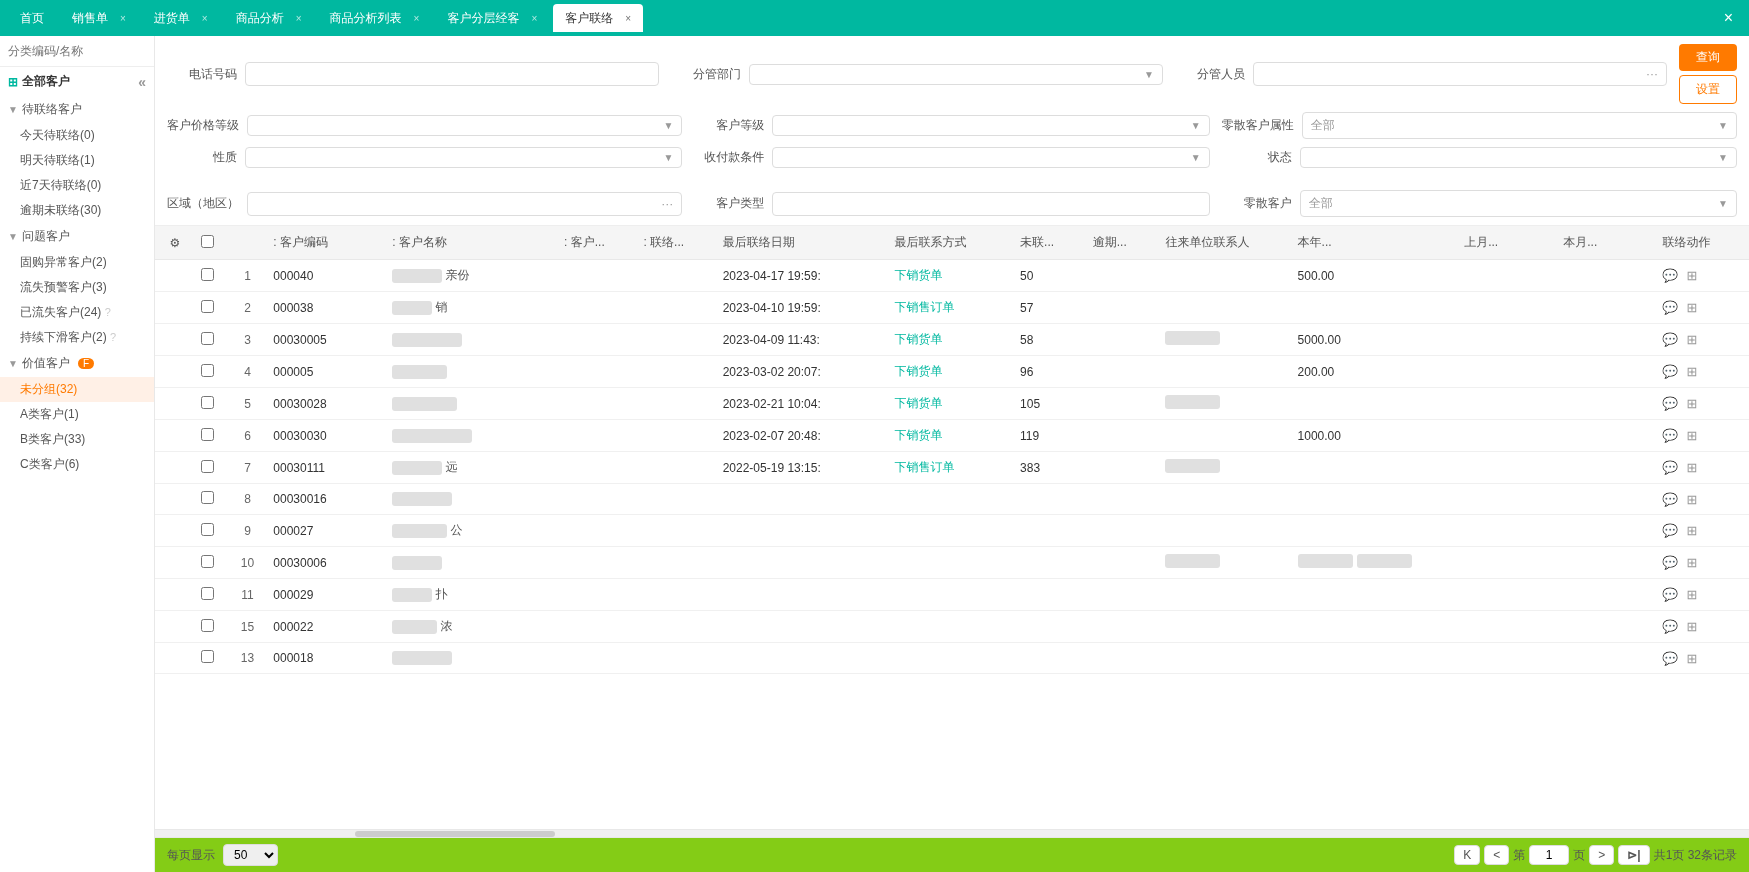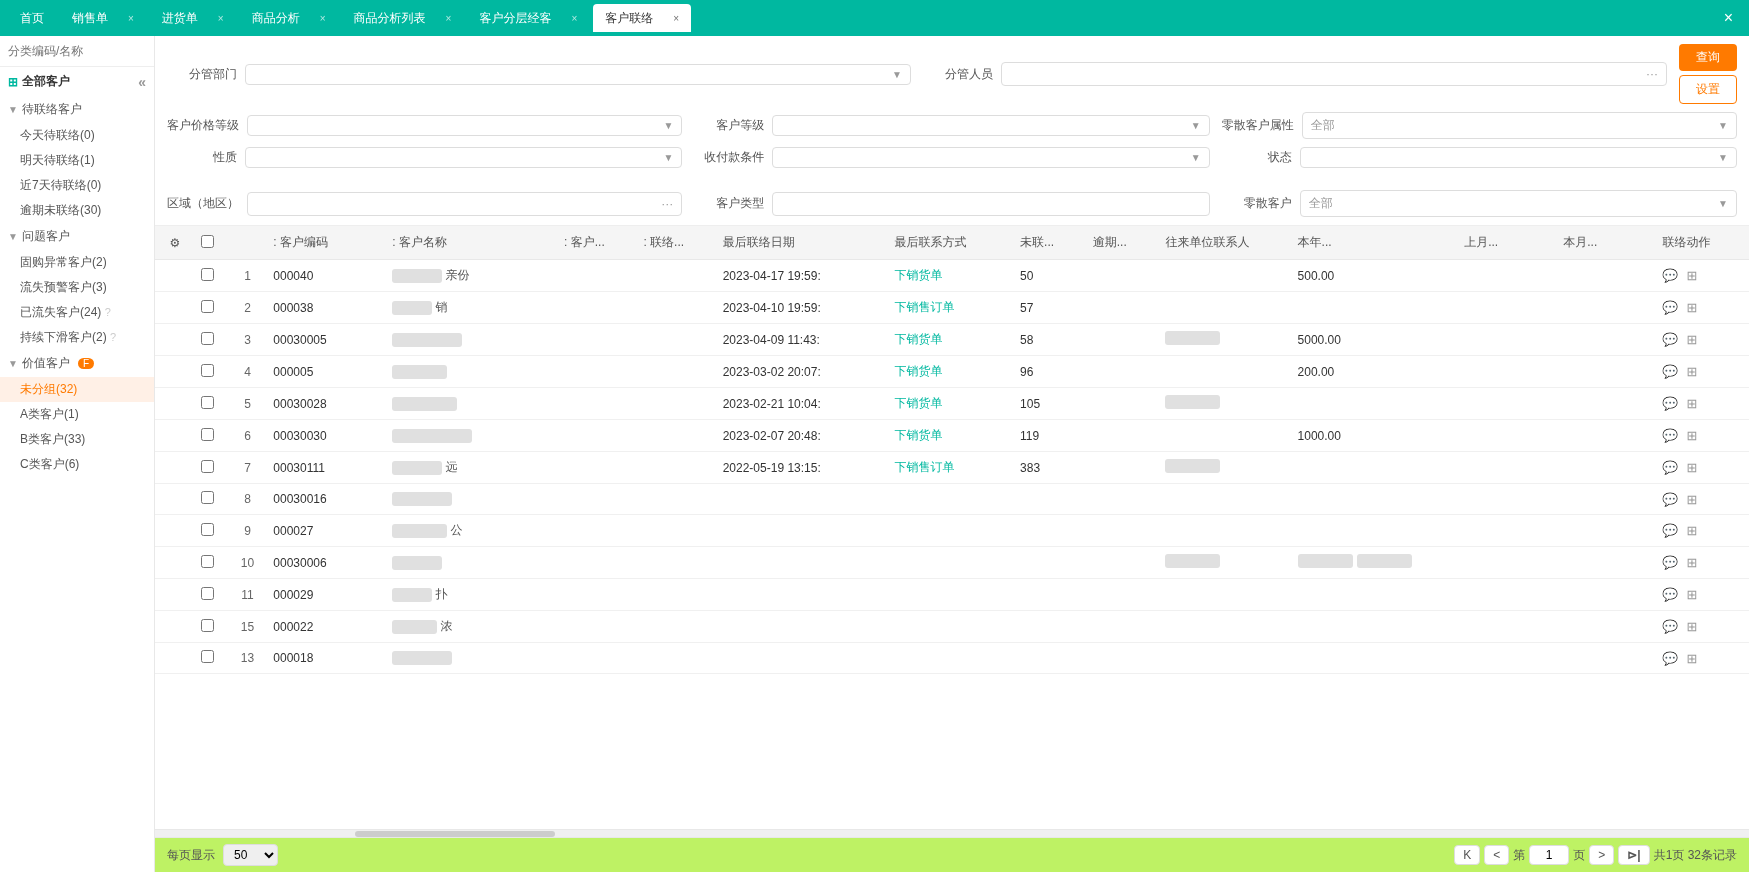--- a/index.html
+++ b/index.html
@@ -16,21 +16,21 @@
     }
     .nav-tab {
       display: flex;
       align-items: center;
       height: 28px;
       padding: 0 12px;
       border-radius: 4px 4px 0 0;
       color: #fff;
       cursor: pointer;
       font-size: 12px;
-      gap: 16px;
+      gap: 8px;
       position: relative;
       text-align: center;
     }
     .nav-tab.active {
       background: #fff;
       color: #333;
     }
     .nav-tab .close-x {
       font-size: 10px;
       margin-left: 4px;
@@ -276,21 +276,21 @@
       cursor: pointer;
       color: #999;
       font-size: 14px;
     }
 
     
     .table-footer {
       display: flex;
       align-items: center;
       padding: 6px 12px;
-      background: #bef264;
+      background: #84cc16;
       border-top: 1px solid #e8e8e8;
       gap: 8px;
     }
     .page-size-label { color: #555; }
     .page-size-select {
       border: 1px solid #ddd;
       border-radius: 4px;
       padding: 2px 6px;
       font-size: 12px;
       outline: none;
@@ -430,20 +430,24 @@
     <div class="sidebar-bottom"></div>
   </div>
 
   <div class="content-area">
 
 
     <div class="advanced-filters">
 
       <div class="filter-row">
         <div class="filter-field">
+          <span class="filter-label">电话号码</span>
+          <input class="filter-input" type="text" style="border: 1px solid rgb(221, 221, 221); border-radius: 4px; padding: 4px 8px; outline: none; flex: 1 1 0%; font-size: 12px;">
+        </div>
+        <div class="filter-field">
           <span class="filter-label">分管部门</span>
           <div class="filter-input-wrap">
             <span class="text"></span>
             <span class="arrow">▼</span>
           </div>
         </div>
         <div class="filter-field">
           <span class="filter-label">分管人员</span>
           <div class="filter-input-wrap dots-btn">
             <span class="text"></span>

